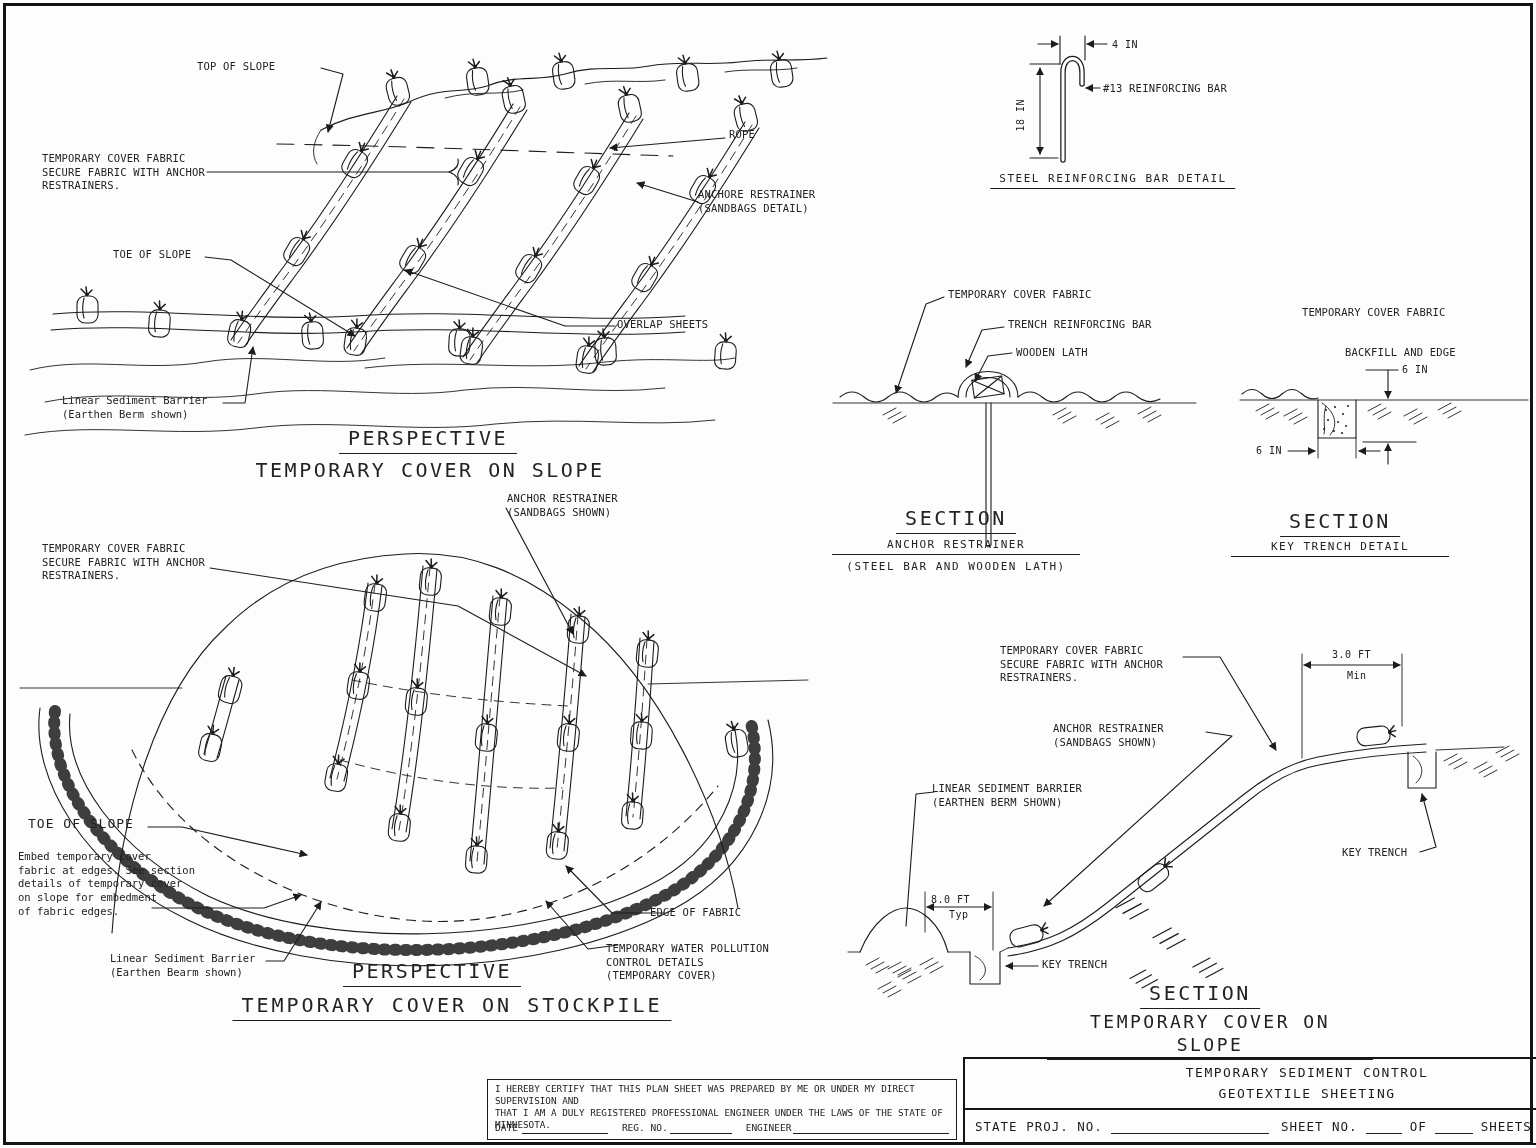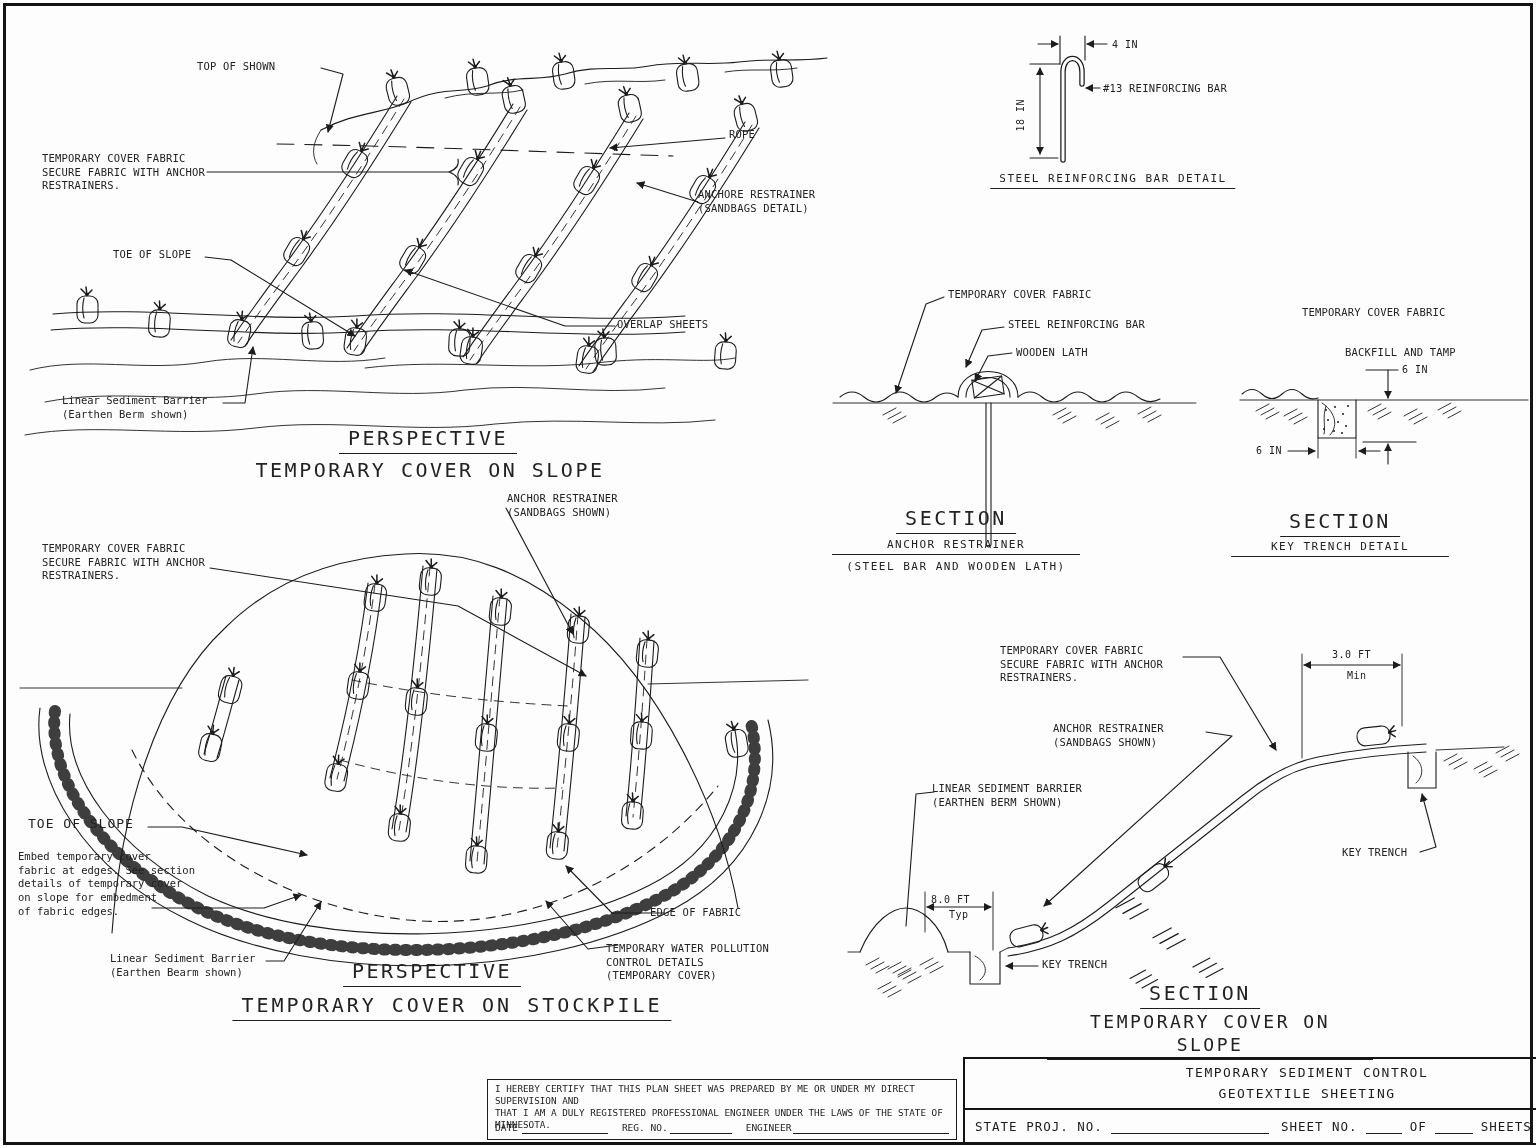--- a/index.html
+++ b/index.html
@@ -116,21 +116,21 @@
 
   <path d="M296,18 L318,24 L303,82" marker-end="url(#ar1)"></path>
   <path d="M182,122 L424,122"></path>
   <path d="M424,122 q11,-4 9,-13 M424,122 q11,4 9,13"></path>
   <path d="M180,207 L206,210 L330,286" marker-end="url(#ar1)"></path>
   <path d="M700,88 L585,98" marker-end="url(#ar1)"></path>
   <path d="M673,152 L612,133" marker-end="url(#ar1)"></path>
   <path d="M590,276 L540,276 L380,220" marker-end="url(#ar1)"></path>
   <path d="M198,353 L220,353 L228,297" marker-end="url(#ar1)"></path>
 </svg>
-<div class="lbl" style="left:197px;top:60px">TOP OF SHOWN</div>
+<div class="lbl" style="left:197px;top:60px">TOP OF SLOPE</div>
 <div class="lbl" style="left:42px;top:152px">TEMPORARY COVER FABRIC
 SECURE FABRIC WITH ANCHOR
 RESTRAINERS.</div>
 <div class="lbl" style="left:113px;top:248px">TOE OF SLOPE</div>
 <div class="lbl" style="left:729px;top:128px">ROPE</div>
 <div class="lbl" style="left:698px;top:188px">ANCHORE RESTRAINER
 (SANDBAGS DETAIL)</div>
 <div class="lbl" style="left:617px;top:318px">OVERLAP SHEETS</div>
 <div class="lbl lc" style="left:62px;top:394px">Linear Sediment Barrier
 (Earthen Berm shown)</div>
@@ -186,21 +186,21 @@
   <use href="#hh4" transform="translate(268,118)"></use>
   <use href="#hh4" transform="translate(310,112)"></use>
 
   <path d="M158,108 L158,250 M163,108 L163,250 M158,250 q2.5,4 5,0"></path>
 
   <path d="M116,2 L98,9 L68,98" marker-end="url(#ar5)"></path>
   <path d="M176,32 L154,35 L138,72" marker-end="url(#ar5)"></path>
   <path d="M184,58 L160,61 L147,86" marker-end="url(#ar5)"></path>
 </svg>
 <div class="lbl" style="left:948px;top:288px">TEMPORARY COVER FABRIC</div>
-<div class="lbl" style="left:1008px;top:318px">STEEL REINFORCING BAR</div>
+<div class="lbl" style="left:1008px;top:318px">TRENCH REINFORCING BAR</div>
 <div class="lbl" style="left:1016px;top:346px">WOODEN LATH</div>
 <div class="lbl ctr vt u" style="left:956px;top:505px">SECTION</div>
 <div class="lbl ctr st u" style="left:956px;top:538px;min-width:230px">ANCHOR RESTRAINER</div>
 <div class="lbl ctr st" style="left:956px;top:560px">(STEEL BAR AND WOODEN LATH)</div>
 
 <svg style="left:1238px;top:330px" width="300" height="190" viewBox="0 0 300 190">
   <defs>
     <marker id="ar6" viewBox="0 0 10 10" refX="9" refY="5" markerWidth="7.5" markerHeight="7.5" orient="auto-start-reverse">
           <path class="mk" d="M0,0 L10,5 L0,10 z"></path>
         </marker>
@@ -234,21 +234,21 @@
   <path d="M128,40 L160,40"></path>
   <path d="M150,40 L150,68" marker-end="url(#ar6)"></path>
   <path d="M125,112 L178,112"></path>
   <path d="M150,134 L150,114" marker-end="url(#ar6)"></path>
 
   <path class="thin" d="M80,108 L80,128 M118,108 L118,128"></path>
   <path d="M50,121 L77,121" marker-end="url(#ar6)"></path>
   <path d="M142,121 L121,121" marker-end="url(#ar6)"></path>
 </svg>
 <div class="lbl" style="left:1302px;top:306px">TEMPORARY COVER FABRIC</div>
-<div class="lbl" style="left:1345px;top:346px">BACKFILL AND TAMP</div>
+<div class="lbl" style="left:1345px;top:346px">BACKFILL AND EDGE</div>
 <div class="lbl dim" style="left:1402px;top:363px">6 IN</div>
 <div class="lbl dim" style="left:1256px;top:444px">6 IN</div>
 <div class="lbl ctr vt u" style="left:1340px;top:508px">SECTION</div>
 <div class="lbl ctr st u" style="left:1340px;top:540px;min-width:200px">KEY TRENCH DETAIL</div>
 
 <svg style="left:20px;top:488px" width="790" height="560" viewBox="0 0 790 560">
   <defs>
     <marker id="ar2" viewBox="0 0 10 10" refX="9" refY="5" markerWidth="7.5" markerHeight="7.5" orient="auto-start-reverse">
           <path class="mk" d="M0,0 L10,5 L0,10 z"></path>
         </marker>

